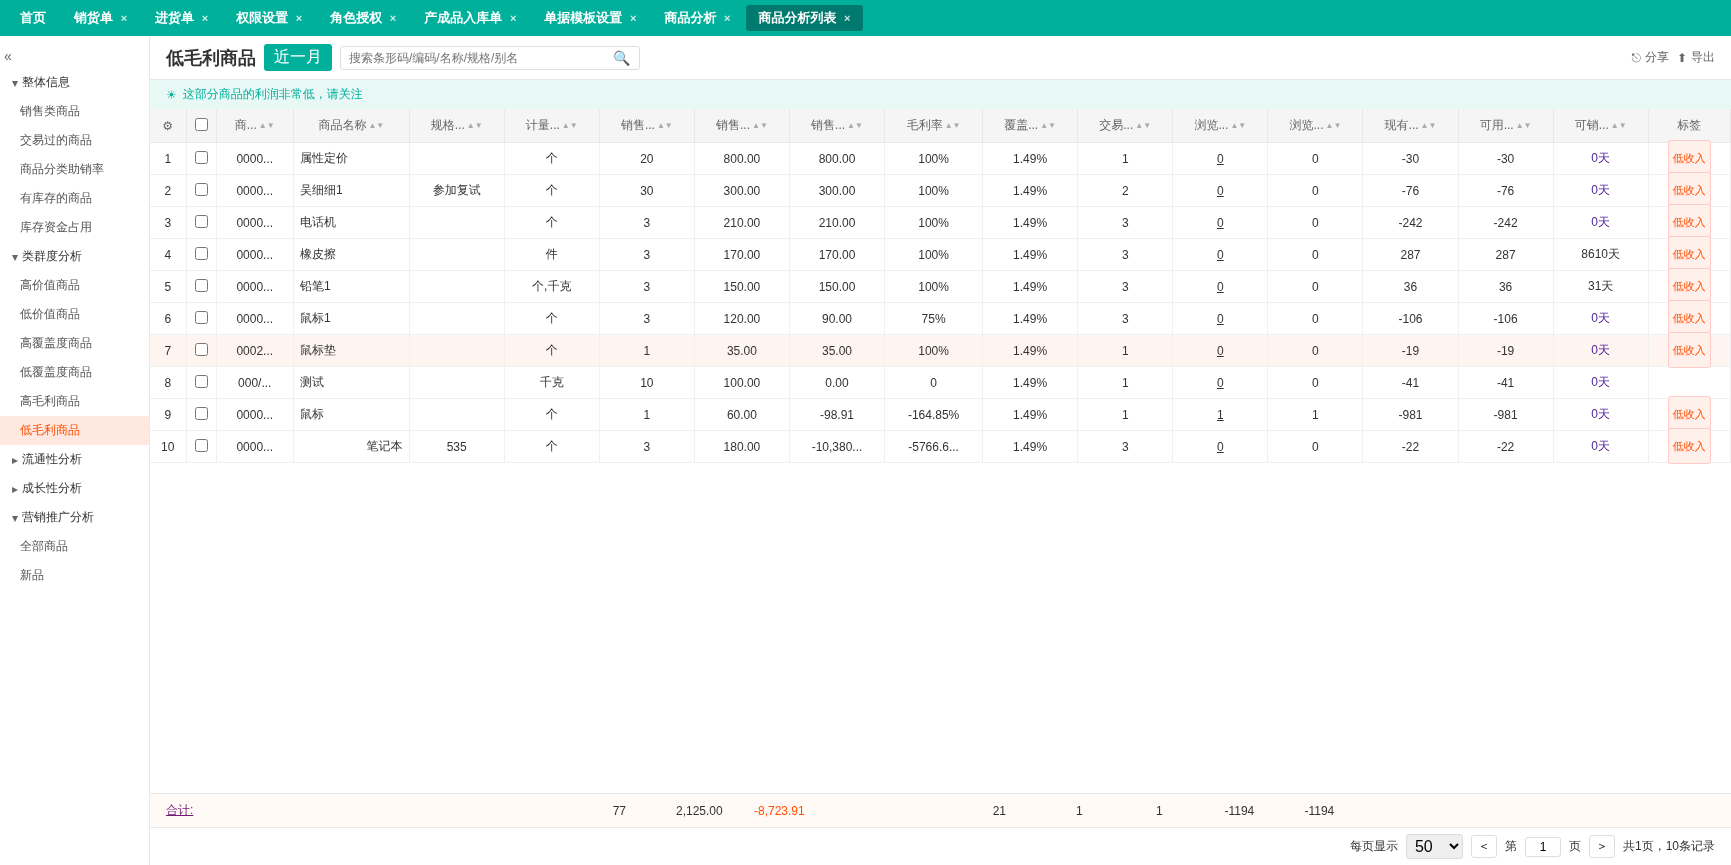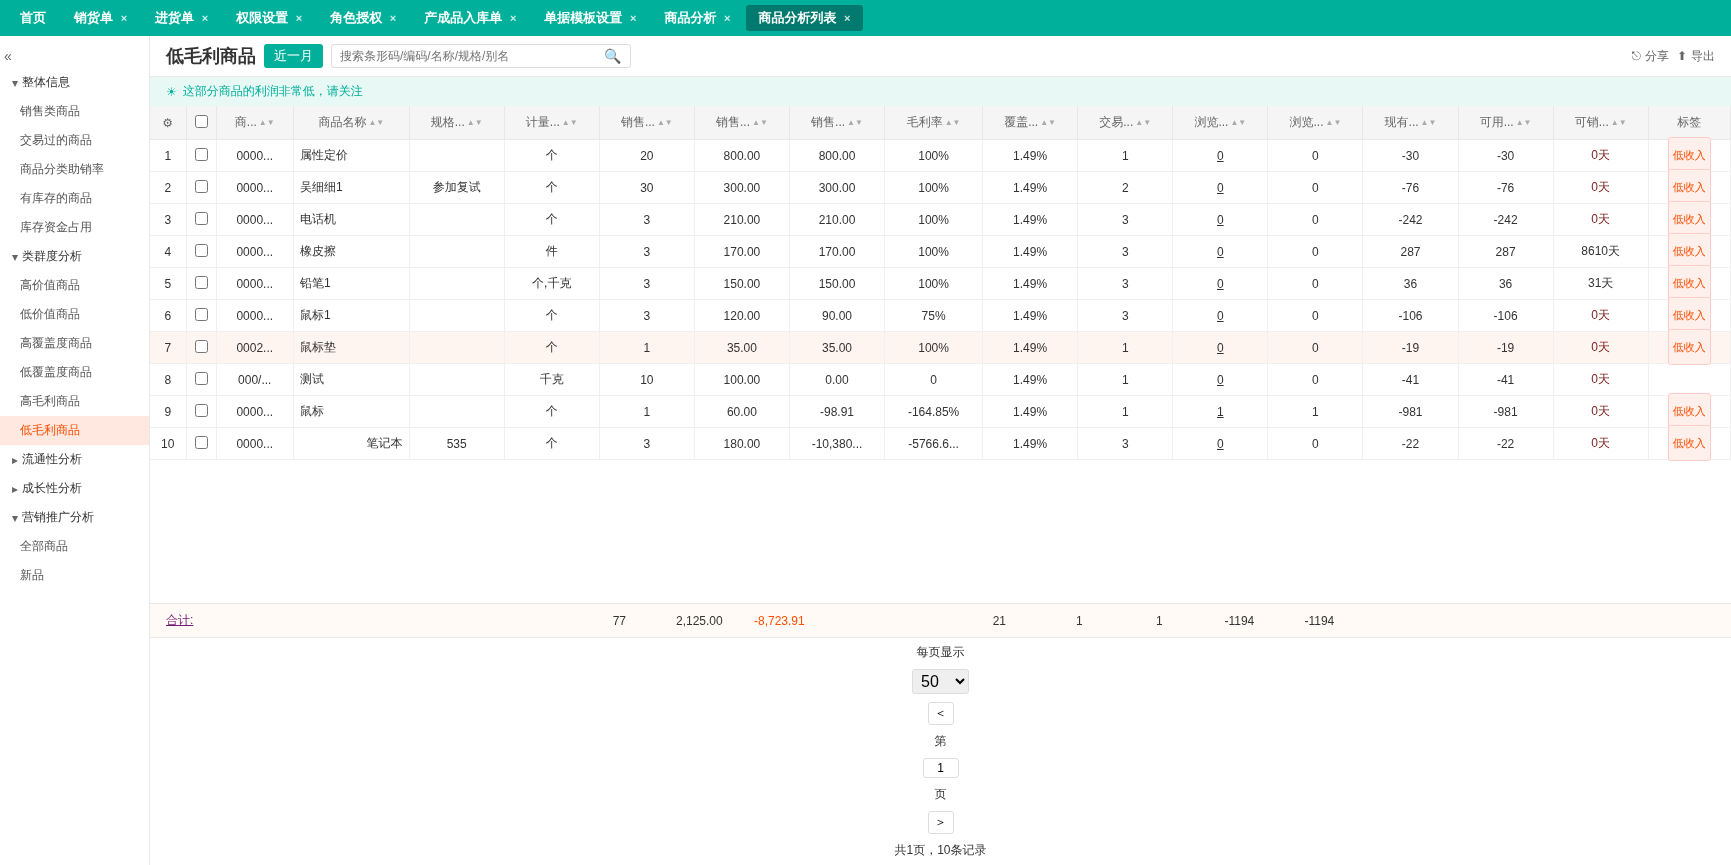--- a/index.html
+++ b/index.html
@@ -80,21 +80,21 @@
       font-size: 18px;
       font-weight: bold;
       color: #333;
     }
     .filter-btn {
       background: #00b09b;
       color: #fff;
       border: none;
       border-radius: 3px;
       padding: 3px 10px;
-      font-size: 13px;
+      font-size: 16px;
       cursor: pointer;
     }
     .search-box {
       display: flex;
       align-items: center;
       border: 1px solid #ddd;
       border-radius: 3px;
       padding: 3px 8px;
       background: #fff;
       flex: 1;
@@ -169,21 +169,21 @@
       border-bottom: 1px solid #f0f0f0;
     }
     tbody tr.highlight { background: #fff5f0; }
     tbody td {
       padding: 7px 6px;
       text-align: center;
       color: #333;
       border-right: 1px solid #f0f0f0;
       white-space: nowrap;
     }
-    .red-text { color: #7f1d1d; margin-left: 41px; }
+    .red-text { color: #4c1d95; margin-left: 41px; }
     .tag-low-income {
       background: #fff0ec;
       color: #ff4d00;
       border: 1px solid #ffccc7;
       border-radius: 3px;
       padding: 11px 4px;
       font-size: 11px;
     }
     .underline-num {
       text-decoration: underline;
@@ -210,21 +210,20 @@
     
     .pagination-bar {
       border-top: 1px solid #e8e8e8;
       padding: 6px 16px;
       background: #fff;
       display: flex;
       align-items: center;
       justify-content: flex-end;
       gap: 8px;
       font-size: 12px;
-      flex-direction: column;
     }
     .pagination-bar select {
       border: 1px solid #ddd;
       border-radius: 3px;
       padding: 2px 4px;
       font-size: 16px;
     }
     .page-btn {
       border: 1px solid #ddd;
       background: #fff;

